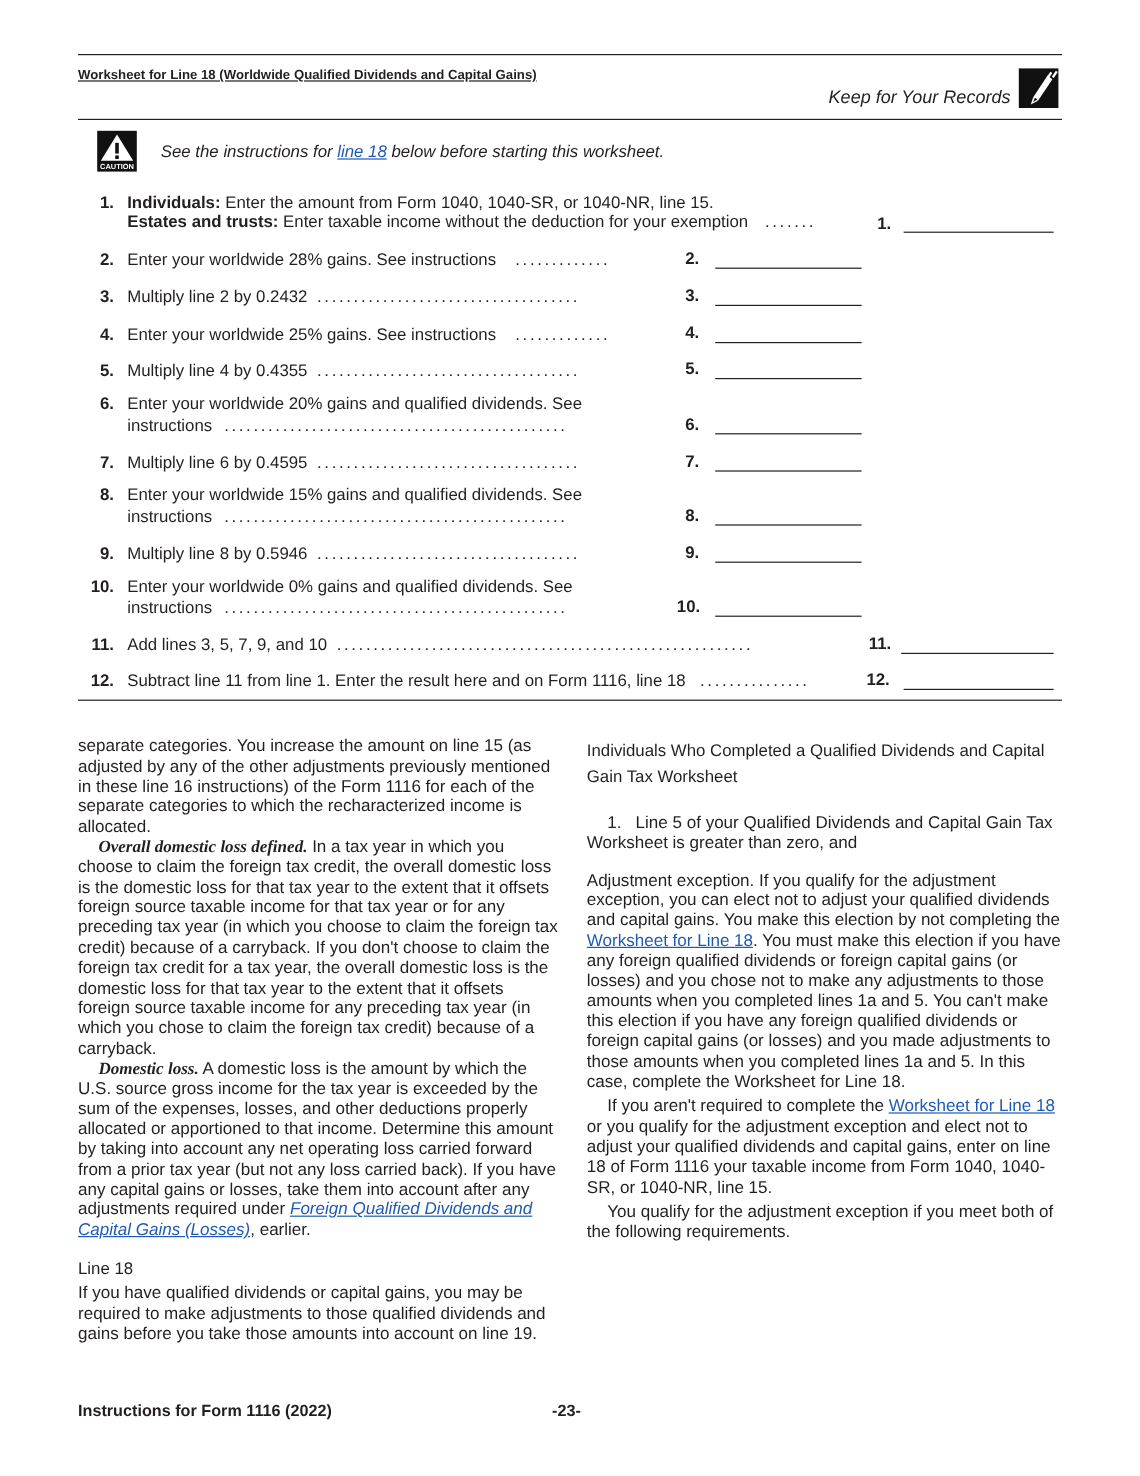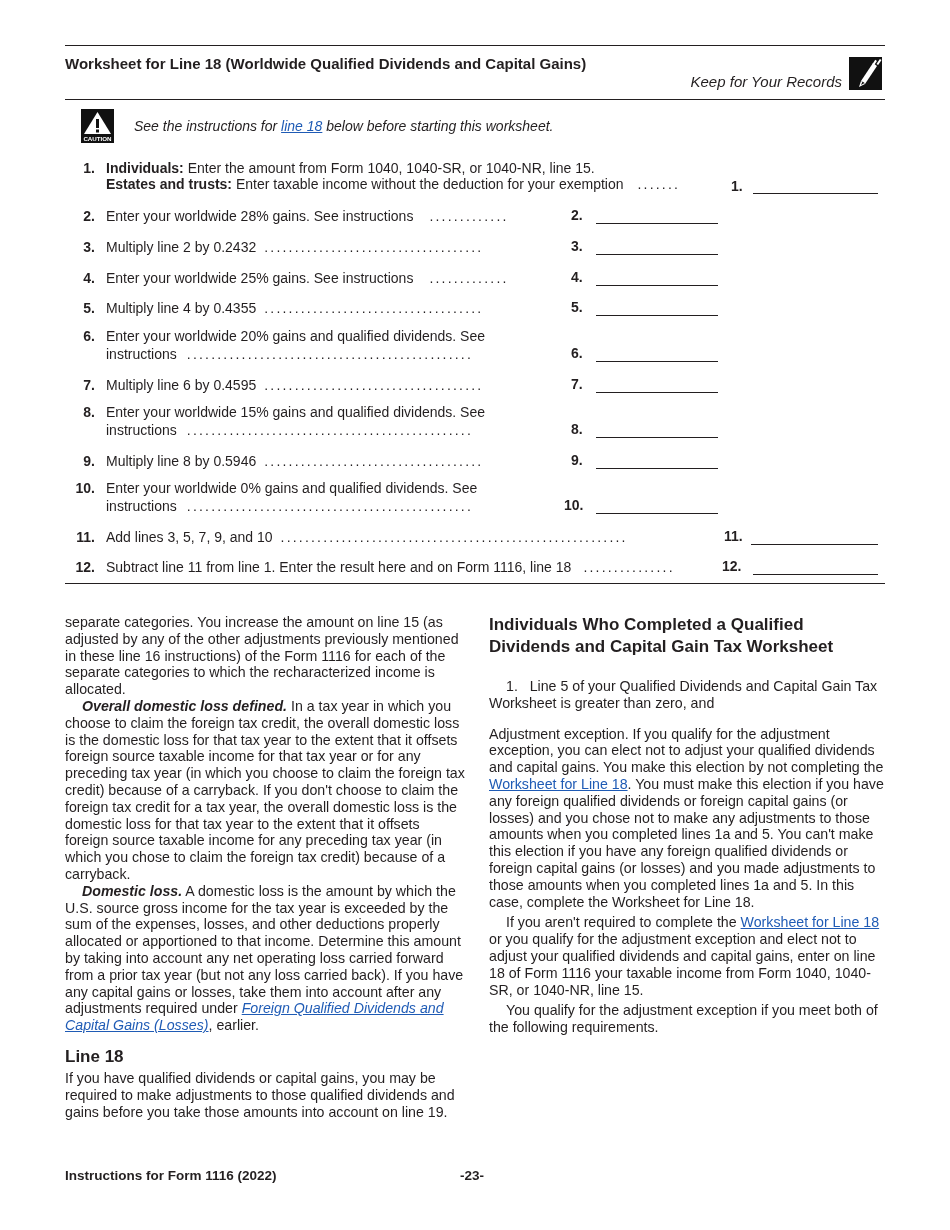--- a/index.html
+++ b/index.html
@@ -2,40 +2,40 @@
 <html><head>
 <meta charset="utf-8">
 <style>
   * { box-sizing: border-box; margin: 0; padding: 0; }
   html, body { width: 950px; height: 1230px; background: #ffffff; }
   body { position: relative; font-family: "Liberation Sans", sans-serif; color: #231f20; overflow: hidden; }
   a, .link { color: #1f5bb5; text-decoration: underline; }
 
   .rule { position: absolute; left: 65px; width: 820px; border-top: 1px solid #231f20; }
 
-  .ws-title { position: absolute; left: 65px; top: 54px; width: 560px; font-size: 15px; font-weight: bold; line-height: 19px; }
+  .ws-title { position: absolute; left: 65px; top: 54px; width: 560px; font-size: 11px; font-weight: bold; line-height: 19px; text-decoration: underline; }
   .keep { position: absolute; left: 660px; top: 73px; width: 182px; text-align: right; font-size: 15px; font-style: italic; }
   .pencil { position: absolute; left: 849px; top: 57px; width: 33px; height: 33px; background: #111; }
 
   .caution { position: absolute; left: 81px; top: 109px; width: 33px; height: 34px; background: #111; }
   .caution-text { position: absolute; left: 134px; top: 118px; font-size: 14px; font-style: italic; }
 
   .wl { position: absolute; font-size: 14px; line-height: 18px; }
   .wl .num { position: absolute; font-weight: bold; text-align: right; width: 30px; }
   .wl .txt { position: absolute; left: 41px; white-space: nowrap; }
   .dots { letter-spacing: 2.2px; color: #231f20; }
   .flabel { position: absolute; font-weight: bold; font-size: 14px; }
   .fline { position: absolute; border-bottom: 1px solid #231f20; height: 1px; }
 
   .col { position: absolute; font-size: 14.2px; line-height: 16.8px; }
   .col p { margin: 0; }
   .ind { text-indent: 17px; }
-  .bi { font-weight: bold; font-style: italic; }
+  .bi { font-weight: bold; font-style: italic; font-family: Liberation Serif, serif; }
   .b { font-weight: normal; }
-  .h2 { font-size: 17px; font-weight: bold; line-height: 22px; }
+  .h2 { font-size: 14px; font-weight: normal; line-height: 22px; }
 
   .footer-left { position: absolute; left: 65px; top: 1168px; font-size: 13.5px; font-weight: bold; }
   .footer-mid { position: absolute; left: 460px; top: 1168px; font-size: 13.5px; font-weight: bold; }
 </style>
 </head>
 <body>
 
 <div class="rule" style="top:45px;"></div>
 <div class="ws-title">Worksheet for Line 18 (Worldwide Qualified Dividends and Capital Gains)</div>
 <div class="keep">Keep for Your Records</div>

